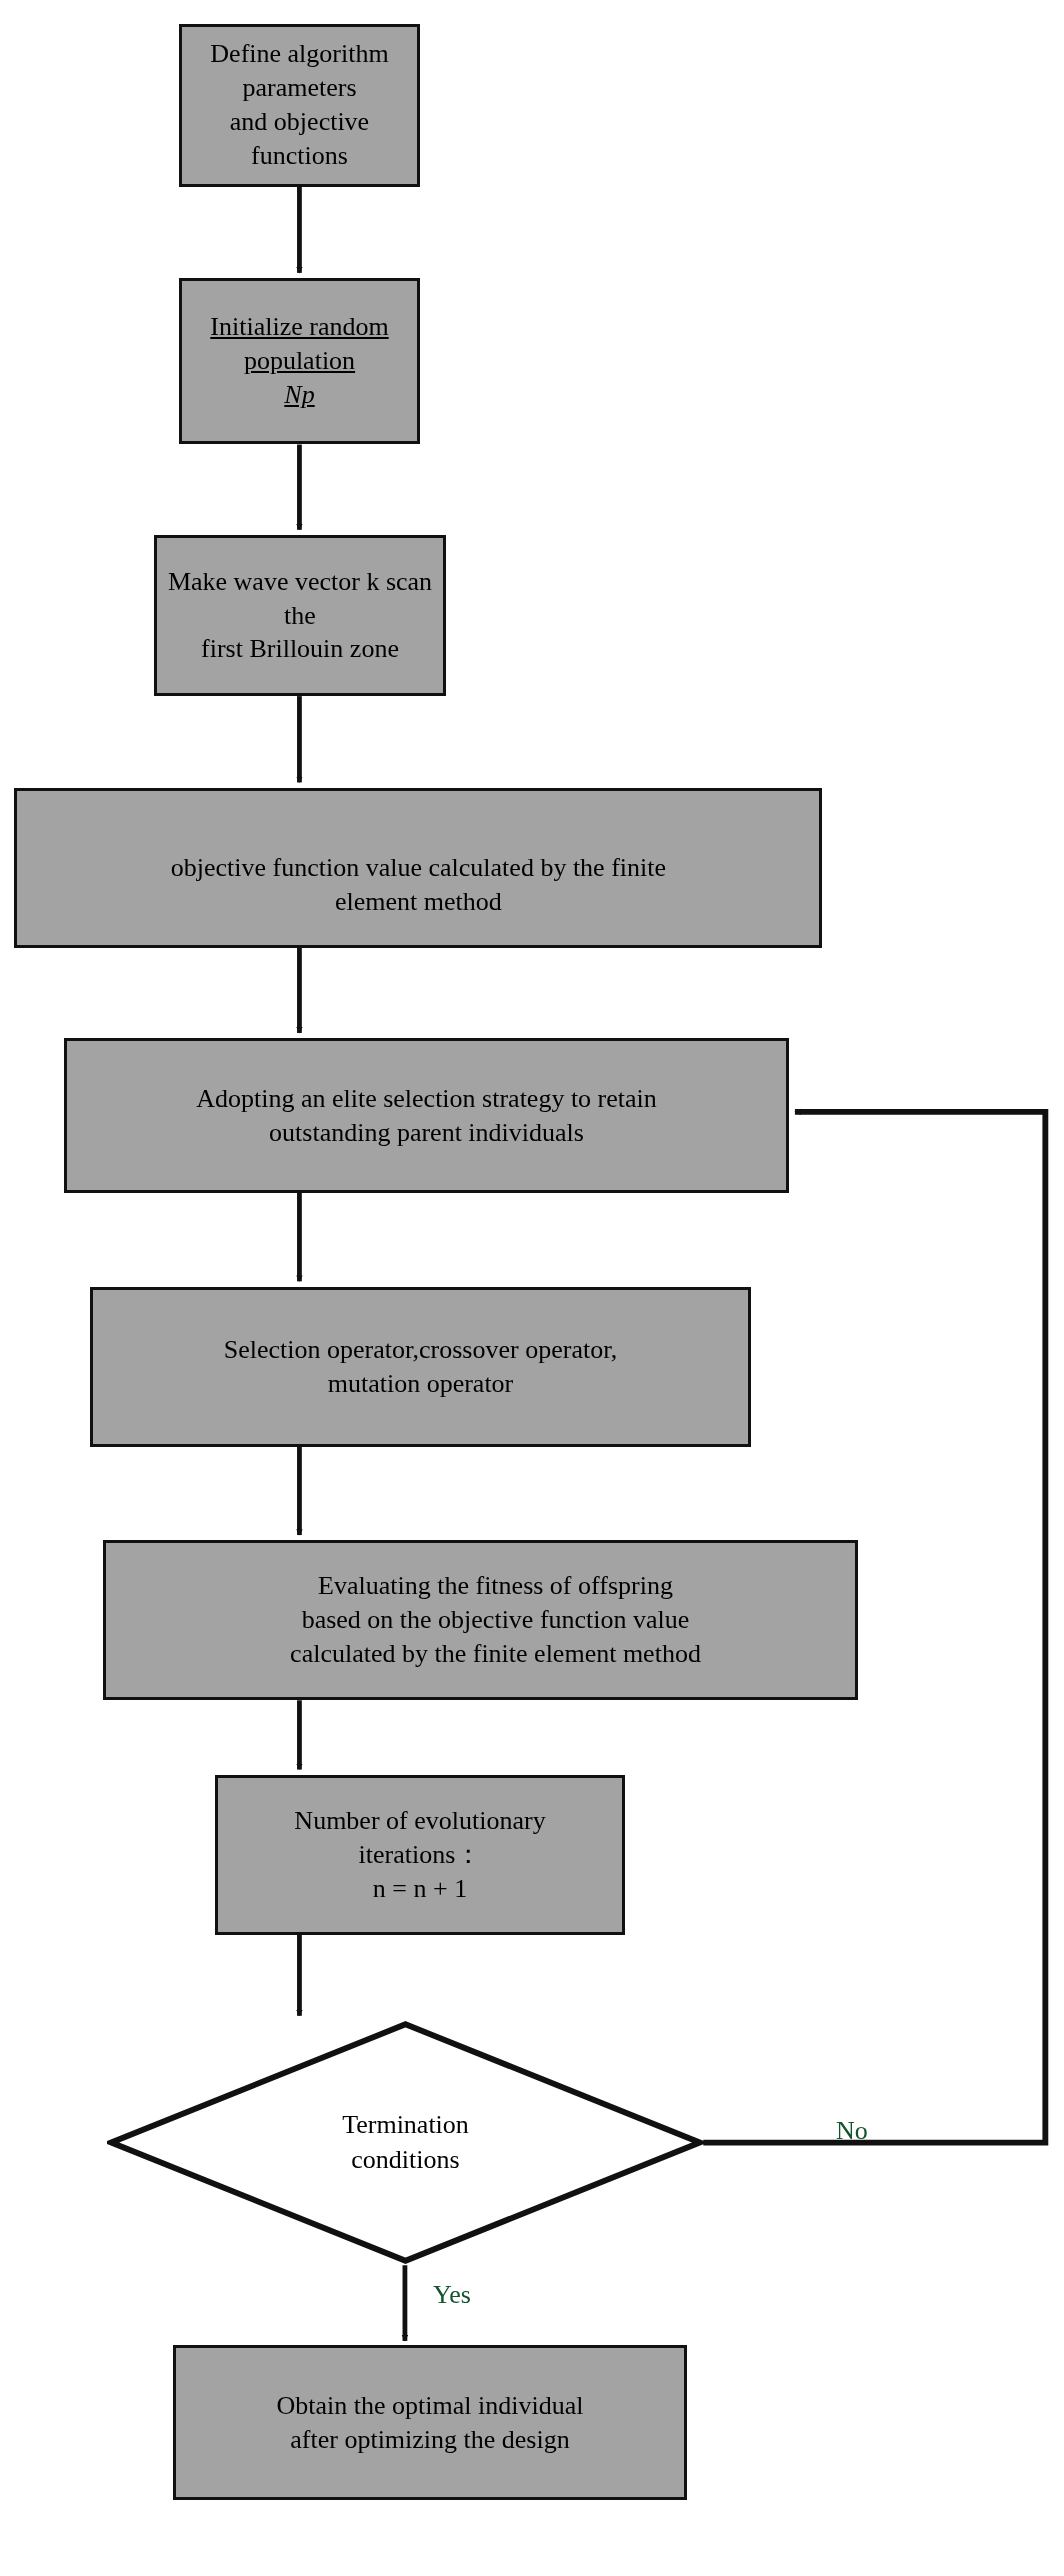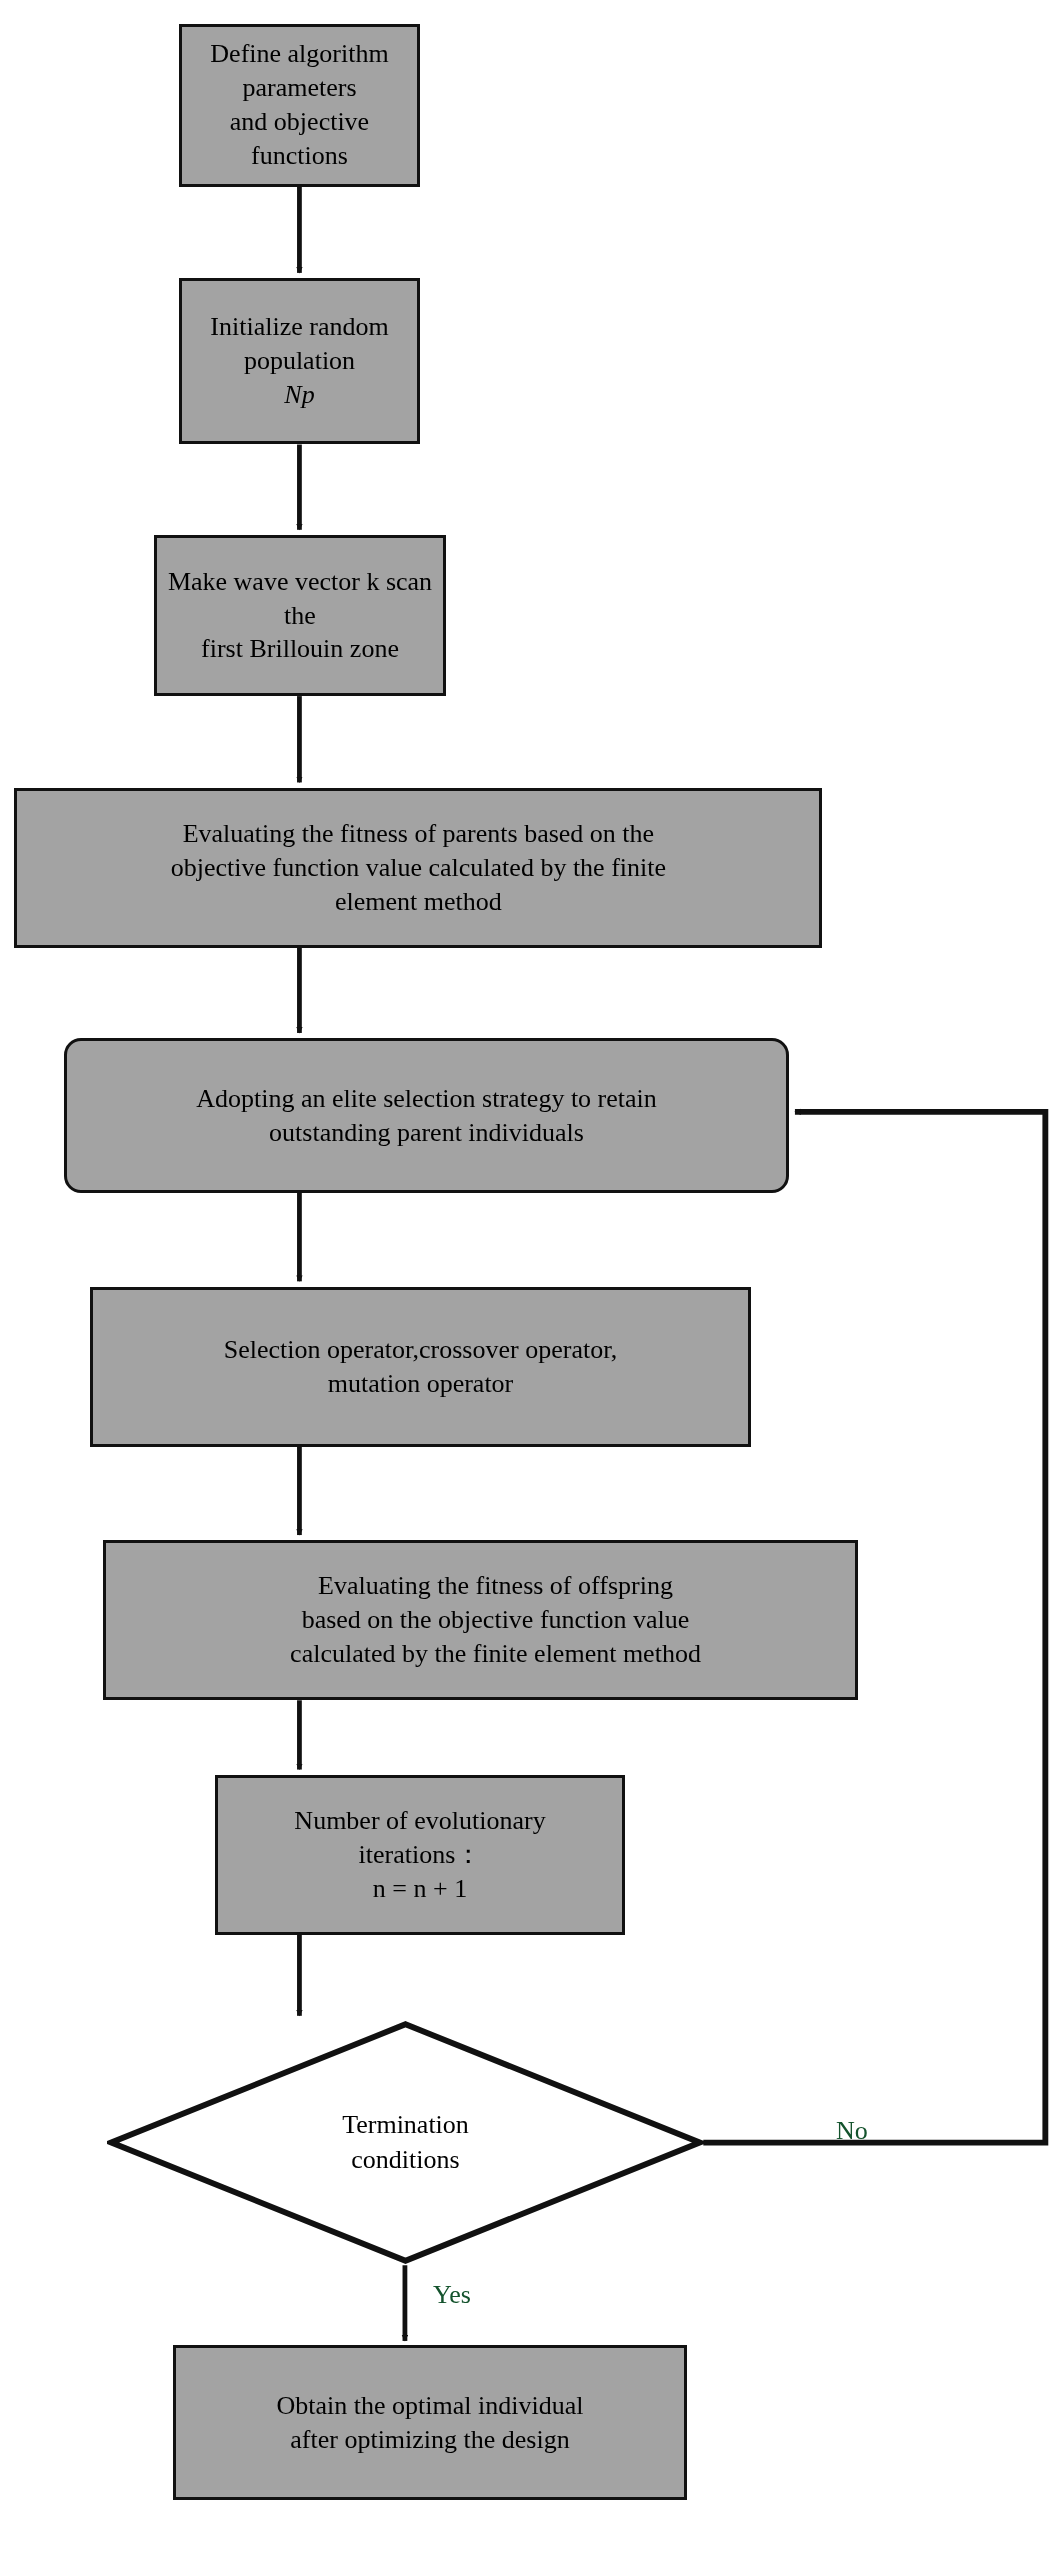--- a/index.html
+++ b/index.html
@@ -19,24 +19,24 @@
     display:flex;align-items:center;justify-content:center;
     text-align:center;
     line-height:1.30;
   }
   .node .txt{display:block;padding:0 9.6px;}
   .ital{font-style:italic;}
   .math{}
 
   
   #box-define      {left:179px; top:23.5px;   width:241px; height:163px; font-size:26px;}
-  #box-init        {left:179px; top:278px;  width:241px; height:166px; font-size:26px;}
+  #box-init        {left:179px; top:278px;  width:241px; height:166px; font-size:26px;text-decoration:underline;}
   #box-wave        {left:154px; top:535px; width:292px; height:161px; font-size:26px;}
   #box-eval-parent {left:14.4px;  top:788px; width:808px;height:160px; font-size:26px;}
-  #box-elite       {left:64px; top:1038px; width:725px;height:155px; font-size:26px;border-radius:17px;}
+  #box-elite       {left:64px; top:1038px; width:725px;height:155px; font-size:26px;}
   #box-operators   {left:90px; top:1287px; width:661px;height:160px; font-size:26px;}
   #box-eval-off    {left:103px; top:1540px; width:755px;height:160px; font-size:26px;padding-left:30px;}
   #box-iter        {left:215px; top:1775px; width:410px; height:160px; font-size:26px;}
   #box-obtain      {left:173px; top:2345px; width:514px; height:155px; font-size:26px;}
 
   
   #diamond{
     position:absolute;left:107px;top:2020px;width:597px;height:245px;
   }
   #diamond svg{display:block;width:100%;height:100%;}
@@ -94,21 +94,21 @@
 
   <div class="node" id="box-init">
     <span class="txt"><span>Initialize random population</span><br><span class="ital">Np</span></span>
   </div>
 
   <div class="node" id="box-wave">
     <span class="txt"><span>Make wave vector k scan the</span><br><span>first Brillouin zone</span></span>
   </div>
 
   <div class="node" id="box-eval-parent">
-    <span class="txt"><span>Evaluating the fitness of parents based on the</span><br><span>objective function value calculated by the finite</span><br><span>element method</span></span>
+    <span class="txt"><br><span>objective function value calculated by the finite</span><br><span>element method</span></span>
   </div>
 
   <div class="node" id="box-elite">
     <span class="txt"><span>Adopting an elite selection strategy to retain</span><br><span>outstanding parent individuals</span></span>
   </div>
 
   <div class="node" id="box-operators">
     <span class="txt"><span>Selection operator,crossover operator,</span><br><span>mutation operator</span></span>
   </div>
 

